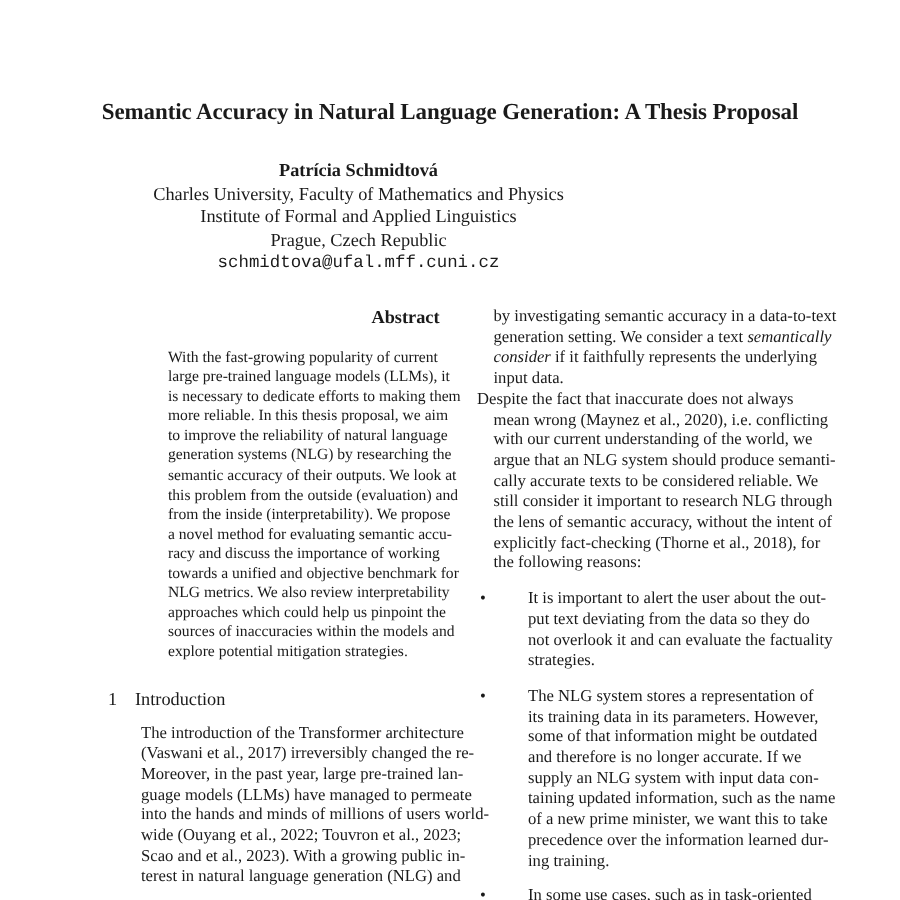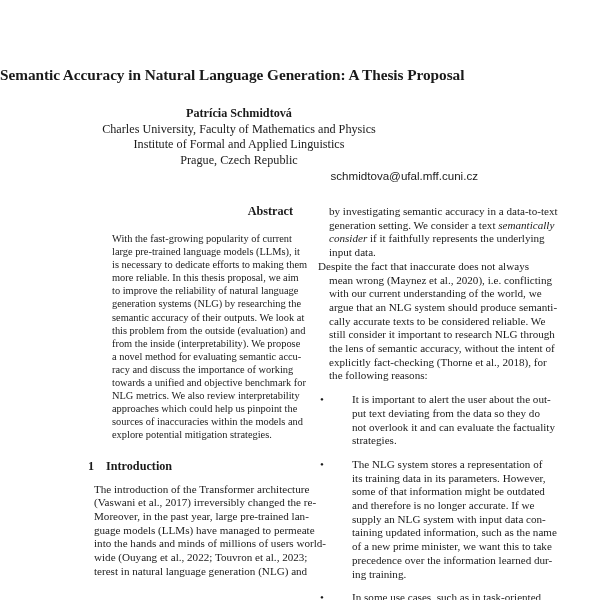--- a/index.html
+++ b/index.html
@@ -4,39 +4,39 @@
 <style>
   html, body { margin: 0; padding: 0; background: #ffffff; }
   body {
     width: 600px; height: 600px; overflow: hidden; position: relative;
     font-family: "Liberation Serif", "DejaVu Serif", serif;
     color: #1a1a1a;
   }
   .page { position: absolute; left: 0; top: 0; width: 600px; height: 600px; }
   .title {
     position: absolute; left: 0; width: 600px; top: 66px;
-    text-align: left; font-weight: bold; font-size: 15.3px; letter-spacing: -0.05px;
+    text-align: center; font-weight: bold; font-size: 15.3px; letter-spacing: -0.05px;
   }
   .authors {
     position: absolute; left: 0; width: 478px; top: 106px;
     text-align: center; font-size: 12.2px; line-height: 15.6px;
   }
   .authors .name { font-weight: bold; }
-  .authors .email { font-family: Liberation Sans, sans-serif; font-size: 11.6px; text-align: right; }
+  .authors .email { font-family: Liberation Mono, monospace; font-size: 11.6px; }
   .col-left { position: absolute; left: 72px; top: 204px; width: 221px; }
   .col-right { position: absolute; left: 307px; top: 205px; width: 221px; }
   .abstract-heading {
     text-align: right; font-weight: bold; font-size: 12.2px; margin-bottom: 13px; margin-left: 0;
   }
   .abstract-body {
     margin-left: 18px; margin-right: 6px; font-size: 10.4px; line-height: 13.1px;
     text-align: justify; hyphens: manual;
   }
   .section-heading {
-    font-weight: bold; font-size: 12.2px; margin-top: 17px; margin-bottom: 9px; margin-left: 16px;
+    font-weight: normal; font-size: 12.2px; margin-top: 17px; margin-bottom: 9px;
   }
   .section-heading .num { display: inline-block; width: 18px; }
   .body-text {
     font-size: 11.1px; line-height: 13.7px; text-align: justify;
   }
   .para { margin: 0; }
   .line { display: block; text-align: justify; text-align-last: justify; white-space: nowrap; padding-left: 22px; }
   .line.last { text-align-last: left; }
   .bullets { list-style: none; margin: 10px 0 0 0; padding: 0; }
   .bullet { position: relative; padding-left: 23px; margin-bottom: 10px; }
@@ -82,20 +82,21 @@
     <div class="section-heading">
       <span class="num">1</span><span>Introduction</span>
     </div>
     <div class="body-text">
       <span class="line">The introduction of the Transformer architecture</span>
       <span class="line">(Vaswani et al., 2017) irreversibly changed the re-</span>
       <span class="line">Moreover, in the past year, large pre-trained lan-</span>
       <span class="line">guage models (LLMs) have managed to permeate</span>
       <span class="line">into the hands and minds of millions of users world-</span>
       <span class="line">wide (Ouyang et al., 2022; Touvron et al., 2023;</span>
+      <span class="line">Scao and et al., 2023). With a growing public in-</span>
       <span class="line">terest in natural language generation (NLG) and</span>
 
     </div>
   </div>
 
   <div class="col-right body-text">
     <div class="para">
       <span class="line">by investigating semantic accuracy in a data-to-text</span>
       <span class="line"><span>generation setting. We consider a text </span><em>semantically</em></span>
       <span class="line"><em>consider</em><span> if it faithfully represents the underlying</span></span>

